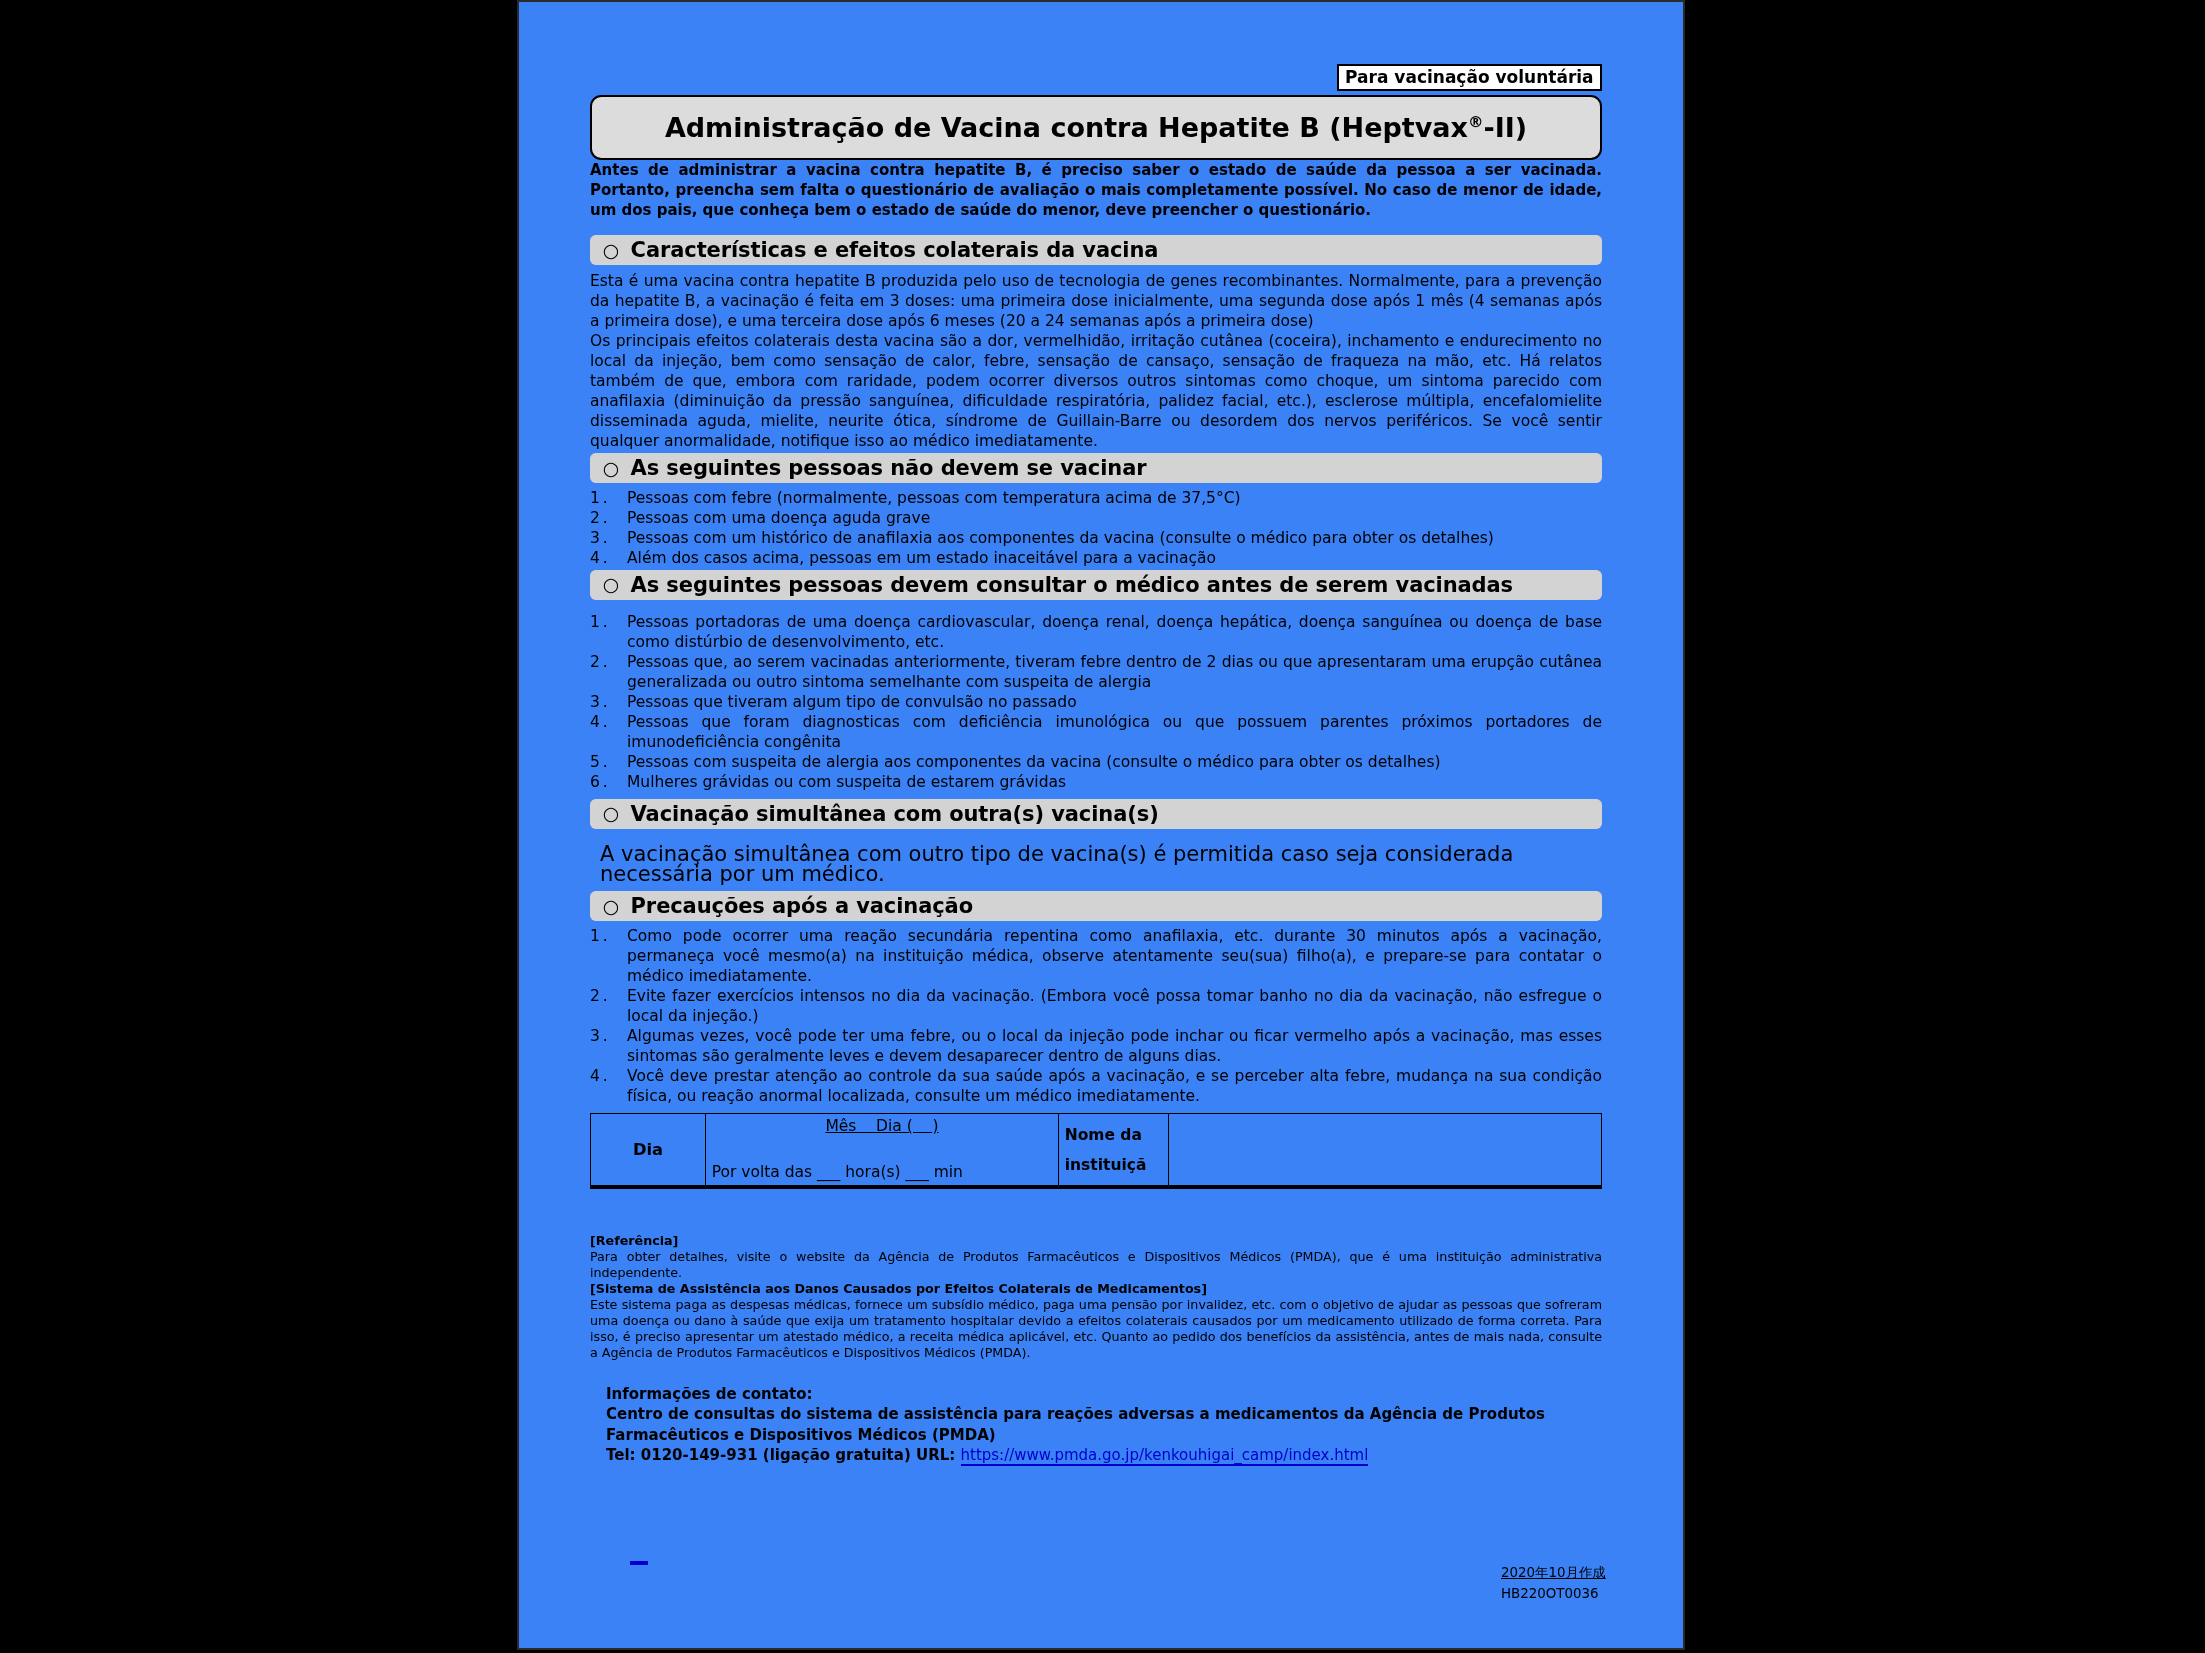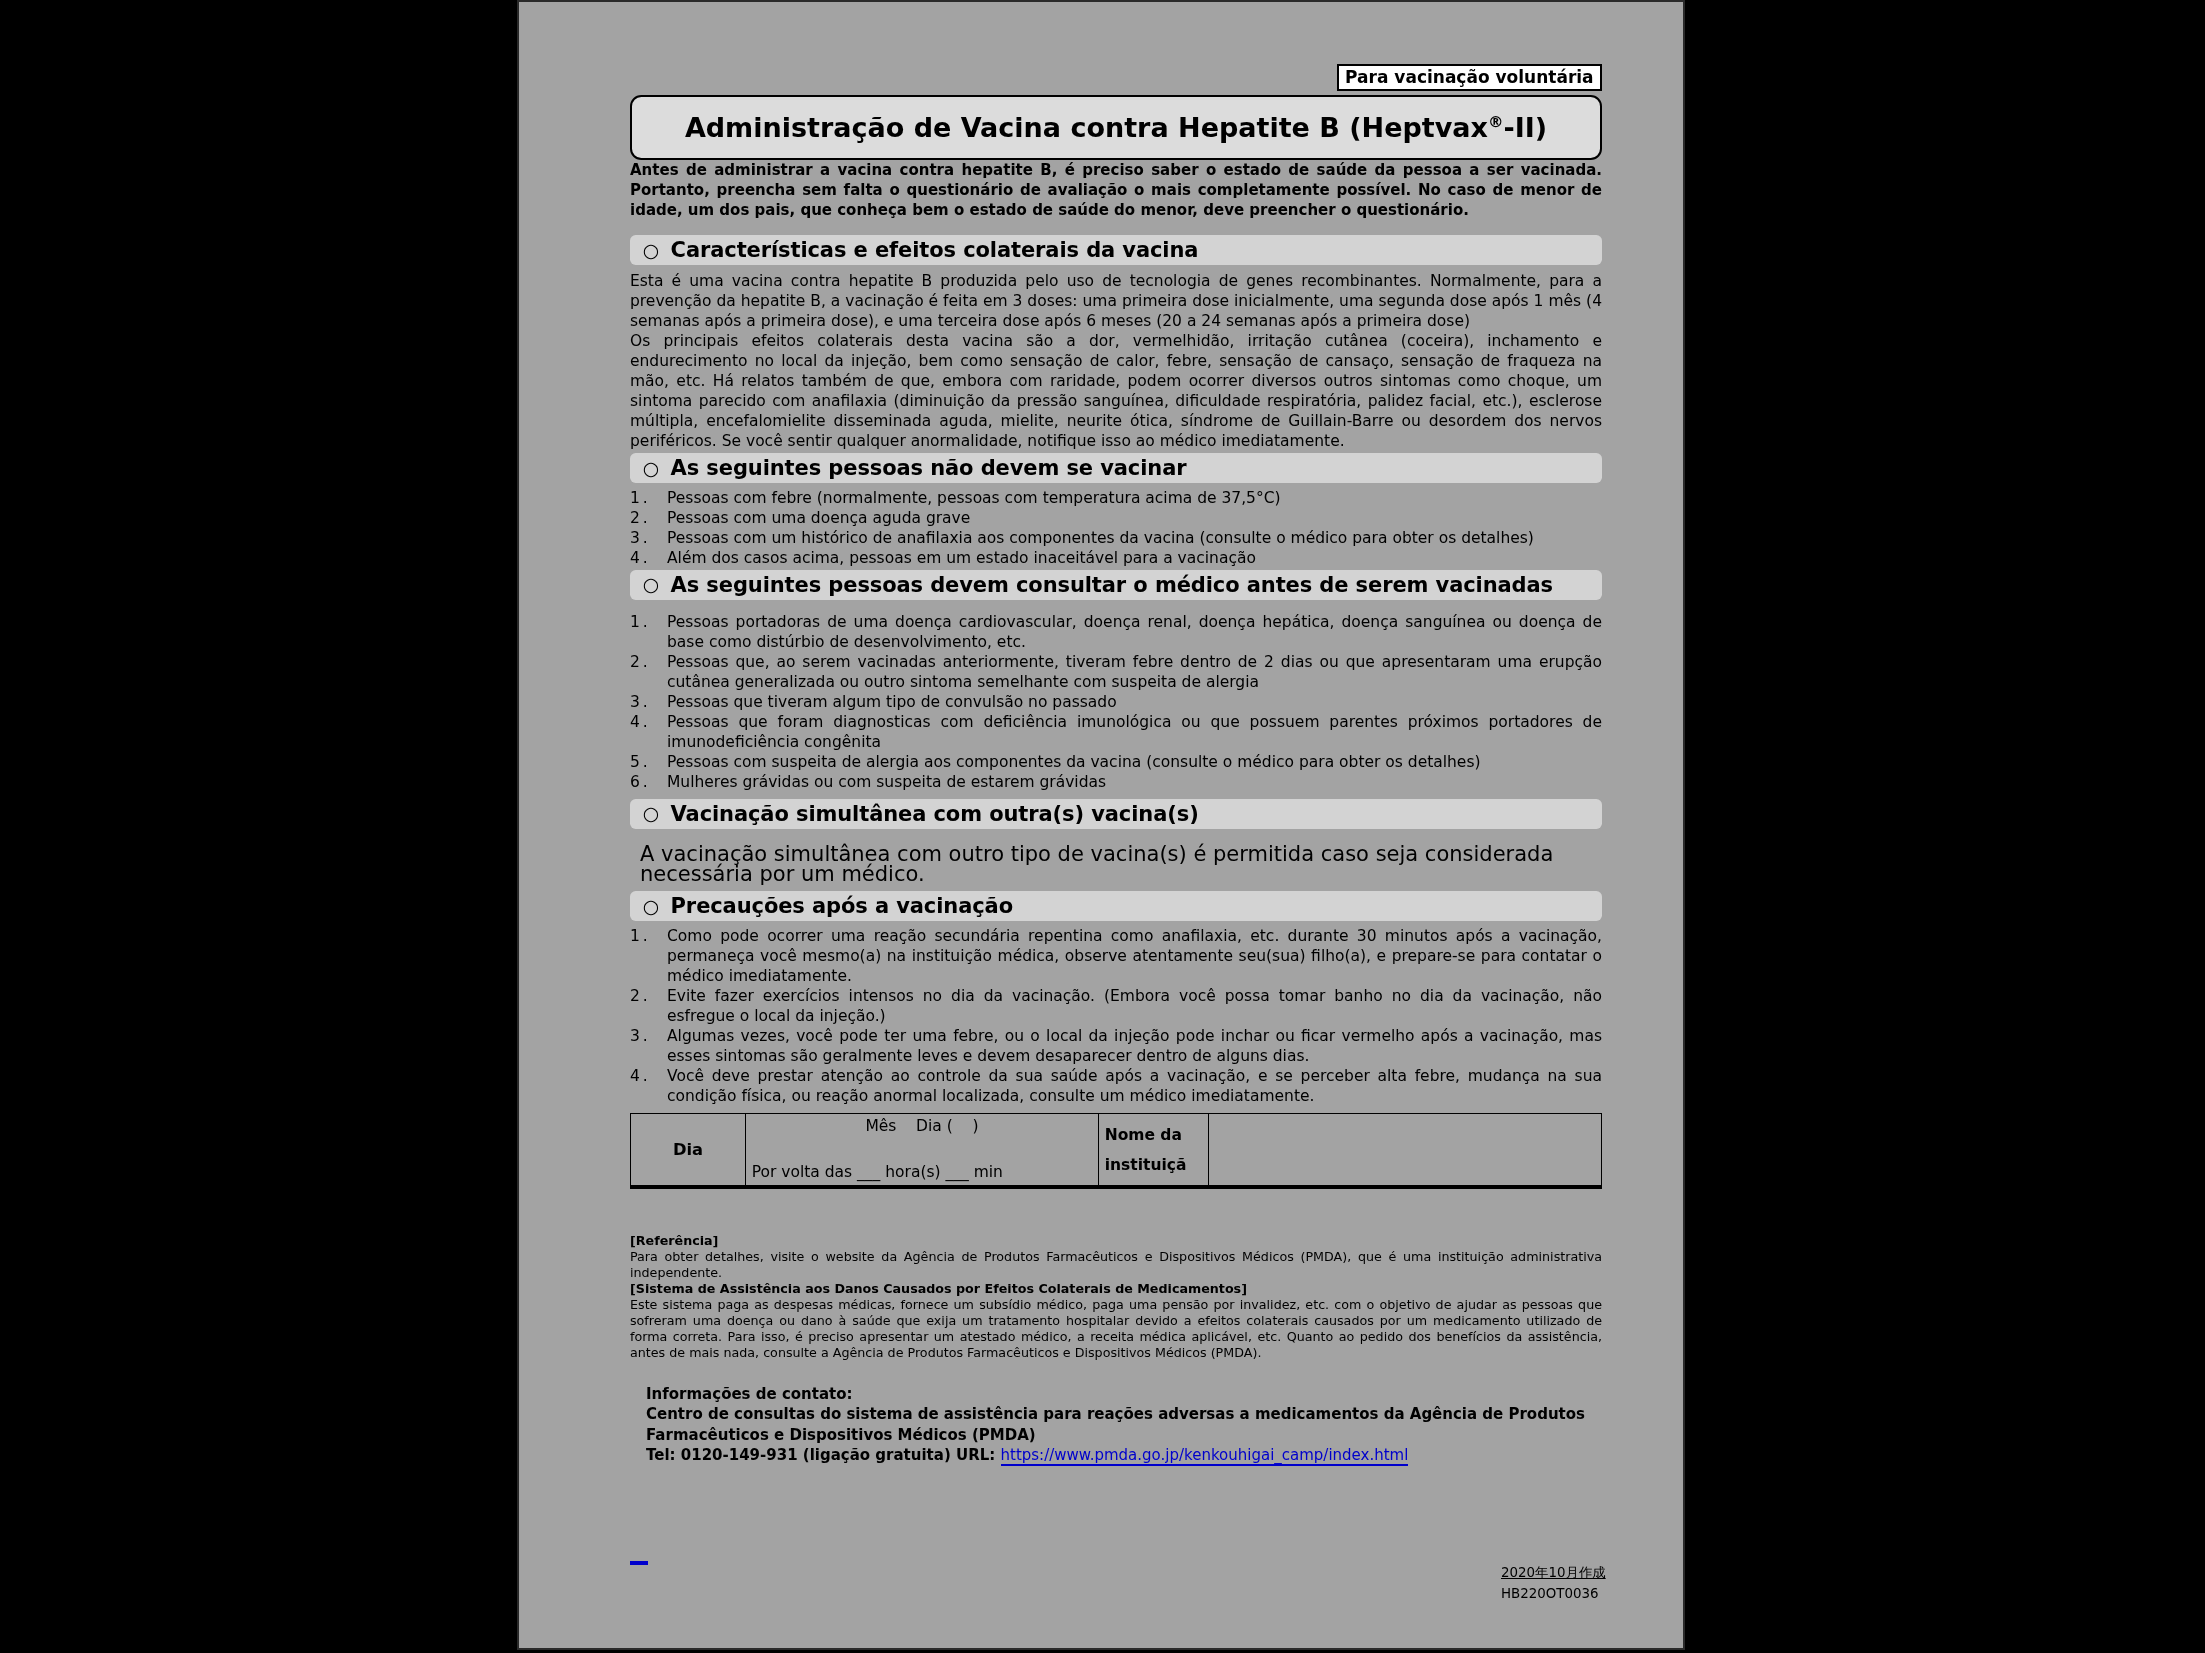--- a/index.html
+++ b/index.html
@@ -1,19 +1,19 @@
 <!DOCTYPE html>
 <html style="font-size:11.3px"><head>
 <meta charset="utf-8">
 <style>
   html,body{margin:0;padding:0;background:#000;}
   .stage{position:relative;width:2205px;height:1653px;background:#000;overflow:hidden;
          font-family:"DejaVu Sans","Liberation Sans",sans-serif;color:#000;}
-  .page{position:absolute;left:517px;top:0;width:1168px;height:1650px;background:#a3a3a3;
-        border:2.1px solid #2a2a2a;box-sizing:border-box;padding:0 81px 0 111px;}
+  .page{position:absolute;left:517px;top:0;width:1168px;height:1650px;background:#3b82f6;
+        border:2.1px solid #2a2a2a;box-sizing:border-box;padding:0 81px 0 71px;}
   
   .badge{position:absolute;top:62px;right:81px;border:2.1px solid #000;background:#fff;
          font-weight:bold;font-size:17px;padding:1.4px 6.4px;white-space:nowrap;}
   
   .title-box{margin-top:93px;height:61px;border:2.8px solid #000;border-radius:11.3px;
              background:#dcdcdc;display:flex;align-items:center;justify-content:center;
              font-weight:bold;font-size:27px;white-space:nowrap;}
   .title-box sup{font-size:15.5px;vertical-align:super;line-height:0;}
   .intro{margin-top:8.5px;font-size:15px;font-weight:bold;line-height:20px;text-align:justify;}
   
@@ -31,21 +31,21 @@
   .single-line{font-size:21px;line-height:20px;padding-left:10px;}
   
   .vtable{display:flex;border:1.4px solid #000;border-bottom:4.2px solid #000;height:71px;
           margin-top:7px;box-sizing:content-box;}
   .vt-cell{border-right:1.4px solid #000;box-sizing:border-box;overflow:hidden;}
   .vt-cell:last-child{border-right:none;}
   .vt-day{width:115px;display:flex;align-items:center;justify-content:center;
           font-weight:bold;font-size:16.3px;}
   .vt-when{width:353px;display:flex;flex-direction:column;justify-content:space-between;
            padding:2.8px 5.7px 4.2px;font-size:15.5px;}
-  .vt-when .top{align-self:center;white-space:pre;}
+  .vt-when .top{align-self:center;white-space:pre;text-decoration:underline;}
   .vt-when .bottom{align-self:flex-start;white-space:pre;}
   .vt-inst{width:110px;display:flex;flex-direction:column;justify-content:space-evenly;
            padding-left:5.7px;font-weight:bold;font-size:15.5px;white-space:nowrap;}
   .vt-blank{flex:1;}
   
   .reference{margin-top:44px;font-size:12.7px;line-height:16px;}
   .ref-head{font-weight:bold;}
   .reference p{margin:0;text-align:justify;}
   
   .contact{margin-top:22.6px;font-size:15px;font-weight:bold;line-height:20.5px;margin-left:16px;}

